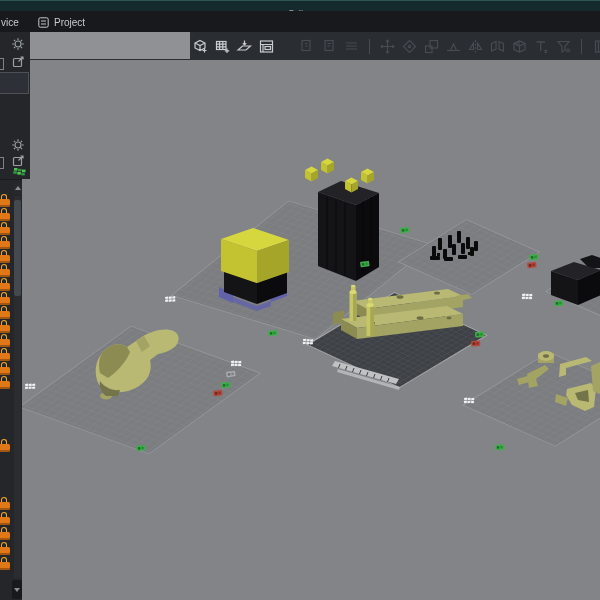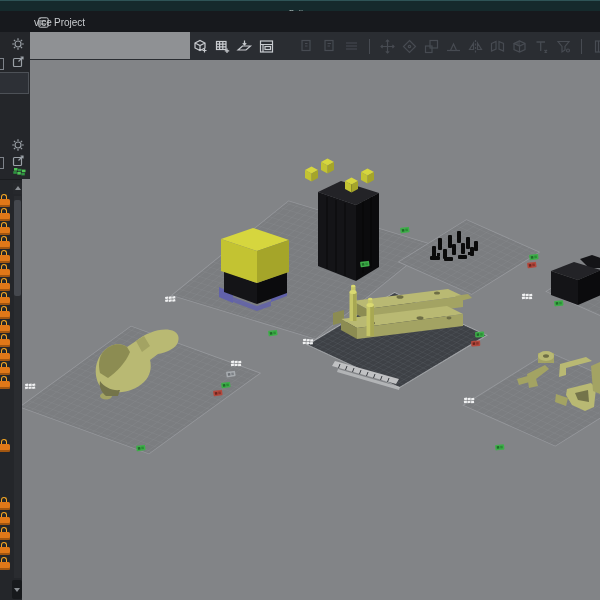--- a/index.html
+++ b/index.html
@@ -7,21 +7,21 @@
           font-family:"Liberation Sans",sans-serif;background:var(--toolbar_bg);}
   
   .titlebar{position:absolute;left:0;top:0;width:600px;height:11px;
             background:var(--titlebar_bg);border-top:1px solid var(--titlebar_line);
             box-sizing:border-box;text-align:center;}
   .titlebar span{font-size:8px;line-height:10px;color:var(--titlebar_text);letter-spacing:.2px;}
   
   .tabbar{position:absolute;left:0;top:11px;width:600px;height:21px;background:var(--tabbar_bg);}
   .tab{position:absolute;bottom:2px;height:16px;display:flex;align-items:center;gap:5px;
        color:var(--tab_text);font-size:10px;}
-  .tab-device{left:8px;padding-left:26px;}
+  .tab-device{left:1px;}
   .tab-project{left:38px;}
   .tab-ico{width:11px;height:11px;display:inline-block;}
   
   .toolbar{position:absolute;left:30px;top:32px;width:570px;height:28px;
            background:var(--toolbar_bg);overflow:hidden;}
   .tb-field{position:absolute;left:0;top:0;width:160px;height:27px;background:var(--field_bg);}
   .tb-icons{position:absolute;left:162px;top:0;height:28px;display:flex;align-items:center;gap:5px;}
   .tbi{width:17px;height:17px;flex:0 0 17px;color:var(--icon_enabled);}
   .tbi.dis{color:var(--icon_disabled);}
   .tbi svg{width:17px;height:17px;display:block;}

